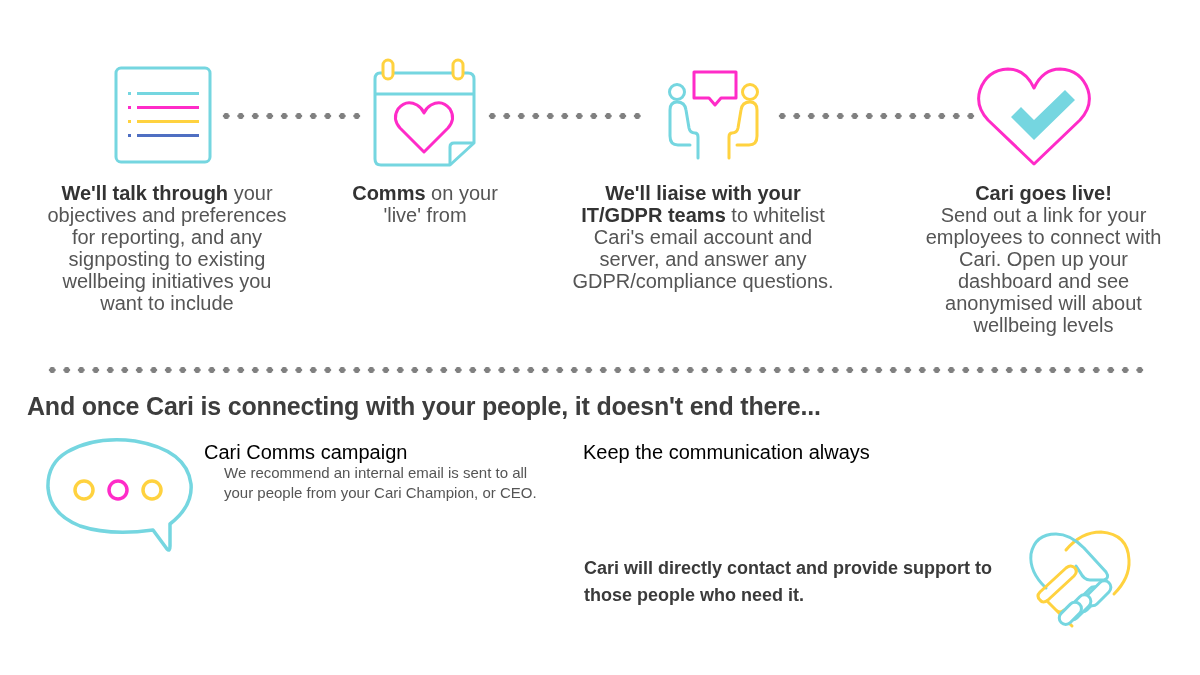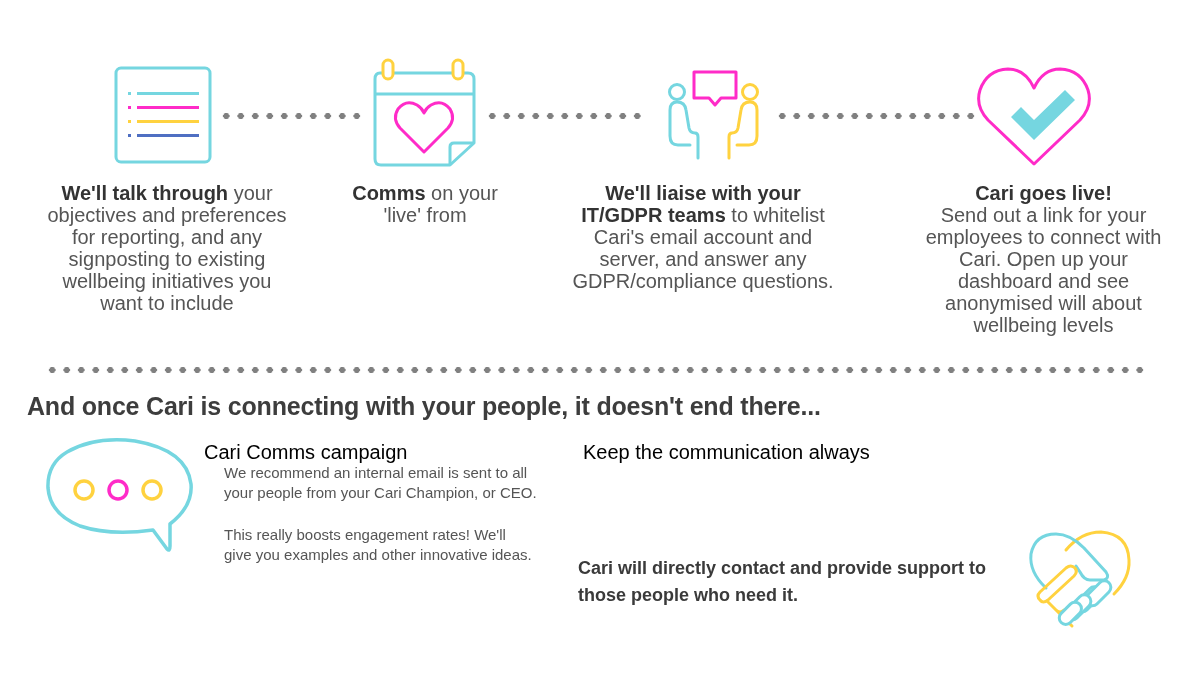--- a/index.html
+++ b/index.html
@@ -88,28 +88,27 @@
     <path d="M108 94 L122 113 Q125 116 125 110 L125 88 Q148 70 146 48 Q142 14 90 5 Q50 0 22 16 Q2 28 3 52 Q5 78 35 90 Q65 100 108 94 Z" fill="none" stroke="#75d6e0" stroke-width="3.5" stroke-linejoin="round"></path>
     <circle cx="39" cy="54" r="9" fill="none" stroke="#ffd23f" stroke-width="3.5"></circle>
     <circle cx="73" cy="54" r="9" fill="none" stroke="#ff2bc8" stroke-width="3.5"></circle>
     <circle cx="107" cy="54" r="9" fill="none" stroke="#ffd23f" stroke-width="3.5"></circle>
   </svg>
 </div>
 
 <div class="abs" style="left:204px;top:441px;width:340px;">
   <div class="block-title">Cari Comms campaign</div>
   <div class="block-body">We recommend an internal email is sent to all your people from your Cari Champion, or CEO.</div>
-  <div class="block-body" style="margin-top:22px;width:310px;">This really boosts engagement rates! We'll give you examples and other innovative ideas.</div>
 </div>
 
 <div class="abs" style="left:583px;top:441px;width:570px;">
   <div class="block-title">Keep the communication always</div>
 </div>
 
-<div class="callout" style="width:430px;">Cari will directly contact and provide support to those people who need it.</div>
+<div class="callout" style="width:430px;margin-left:6px;">Cari will directly contact and provide support to those people who need it.</div>
 
 <div class="abs" style="left:1026px;top:528px;width:110px;height:102px;">
   <svg width="110" height="102" viewBox="0 0 110 102">
 
     <path d="M40 22 Q55 4 75 4 Q102 6 103 32 Q104 50 88 66" fill="none" stroke="#ffd23f" stroke-width="3" stroke-linecap="round"></path>
 
     <path d="M20 60 Q3 44 5 26 Q9 6 30 6 Q44 6 58 20 L80 44 Q84 50 78 52 L64 52 Q58 52 54 44 L50 38" fill="none" stroke="#75d6e0" stroke-width="3" stroke-linecap="round" stroke-linejoin="round"></path>
 
     <path d="M14 64 L40 40 Q45 36 49 40 Q52 44 48 48 L22 72 Q17 76 14 72 Q10 68 14 64 Z" fill="none" stroke="#ffd23f" stroke-width="3" stroke-linejoin="round"></path>
     <path d="M22 74 L30 82 Q34 86 38 82 M30 82 L38 90 Q42 94 46 90 M38 90 L46 98" fill="none" stroke="#ffd23f" stroke-width="3" stroke-linecap="round"></path>

